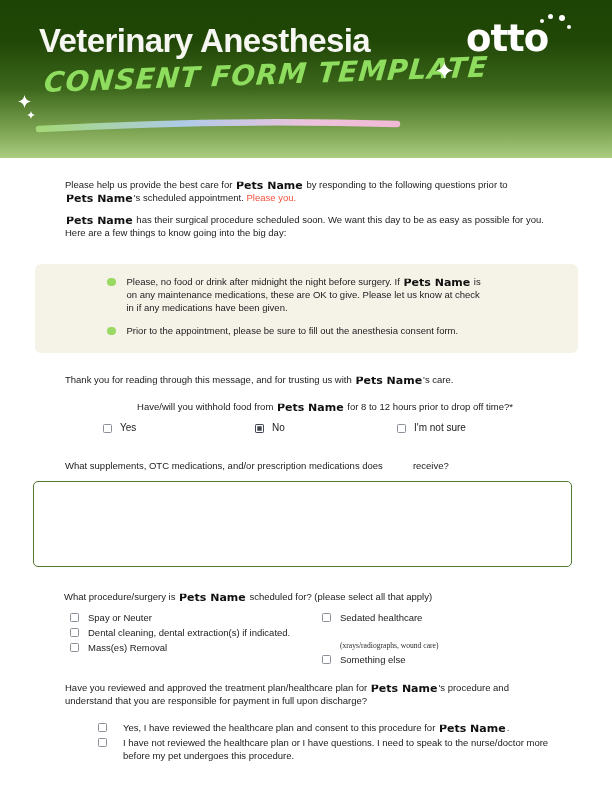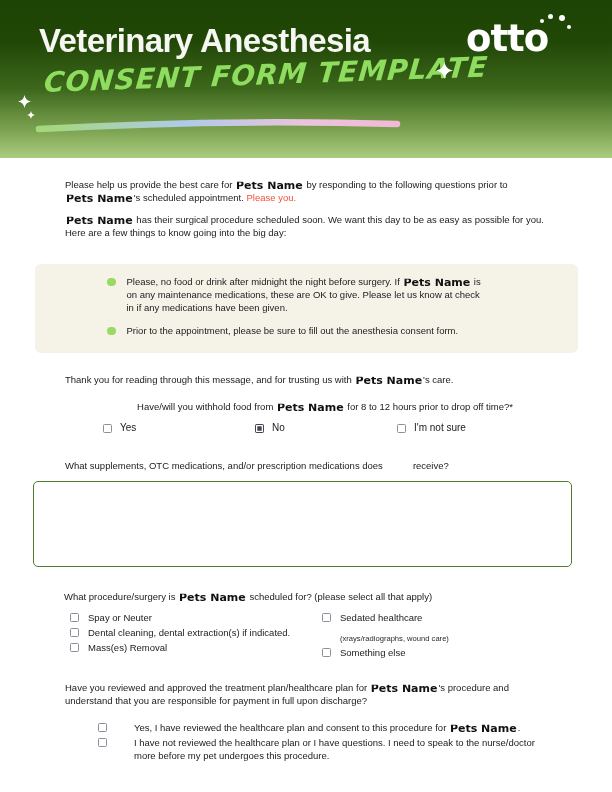--- a/index.html
+++ b/index.html
@@ -61,25 +61,25 @@
   #supp-q{left:65px;top:459px;width:520px;}
   .answer-box{position:absolute;left:33px;top:481px;width:539px;height:86px;box-sizing:border-box;
               border:1px solid #527c2f;border-radius:5px;background:#ffffff;resize:none;
               font-family:"Liberation Sans",sans-serif;font-size:9.5px;padding:6px;outline:none;}
 
   #proc-q{left:64px;top:590px;width:520px;}
   #proc-left{position:absolute;left:70px;top:612px;width:250px;}
   #proc-right{position:absolute;left:322px;top:612px;width:240px;}
   .opt-row{display:flex;gap:9px;font-size:9.5px;line-height:11.5px;margin-bottom:3.6px;}
   .opt-row .cb{margin-top:1px;}
-  .sub-label{font-size:7.6px;line-height:8.5px;color:#2a2a2a;margin-top:11px;}
+  .sub-label{font-size:7.6px;line-height:8.5px;color:#2a2a2a;margin-top:18px;font-family:Liberation Serif, serif;}
 
   #review-q{left:65px;top:681px;width:492px;}
   #review-options{position:absolute;left:70px;top:721px;width:486px;}
-  .review-row{display:flex;gap:27px;font-size:9.5px;line-height:13px;margin-bottom:1.5px;padding-left:28px;}
+  .review-row{display:flex;gap:16px;font-size:9.5px;line-height:13px;margin-bottom:1.5px;padding-left:28px;}
   .review-row .cb{margin-top:2px;}
   .rt{width:470px;}
 </style>
 </head>
 <body>
 
 <div class="page">
 
   <div class="header">
     <div class="header-title">Veterinary Anesthesia</div>

